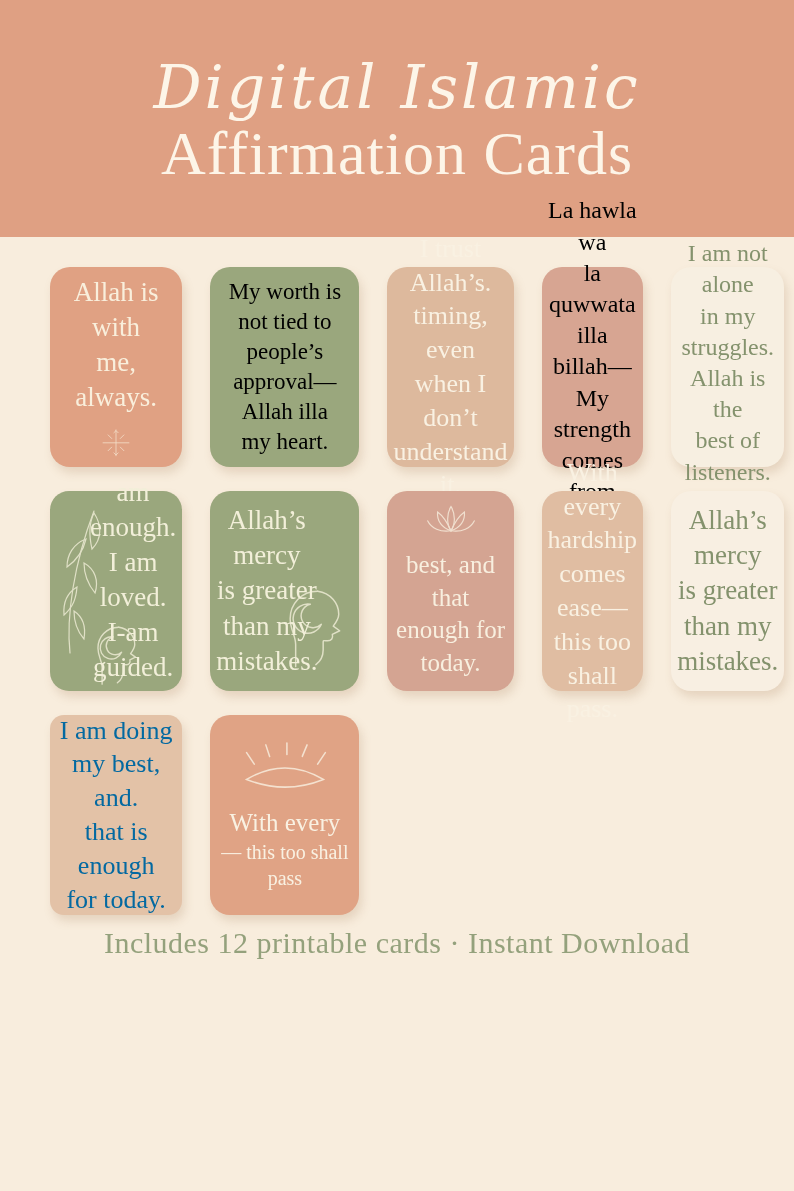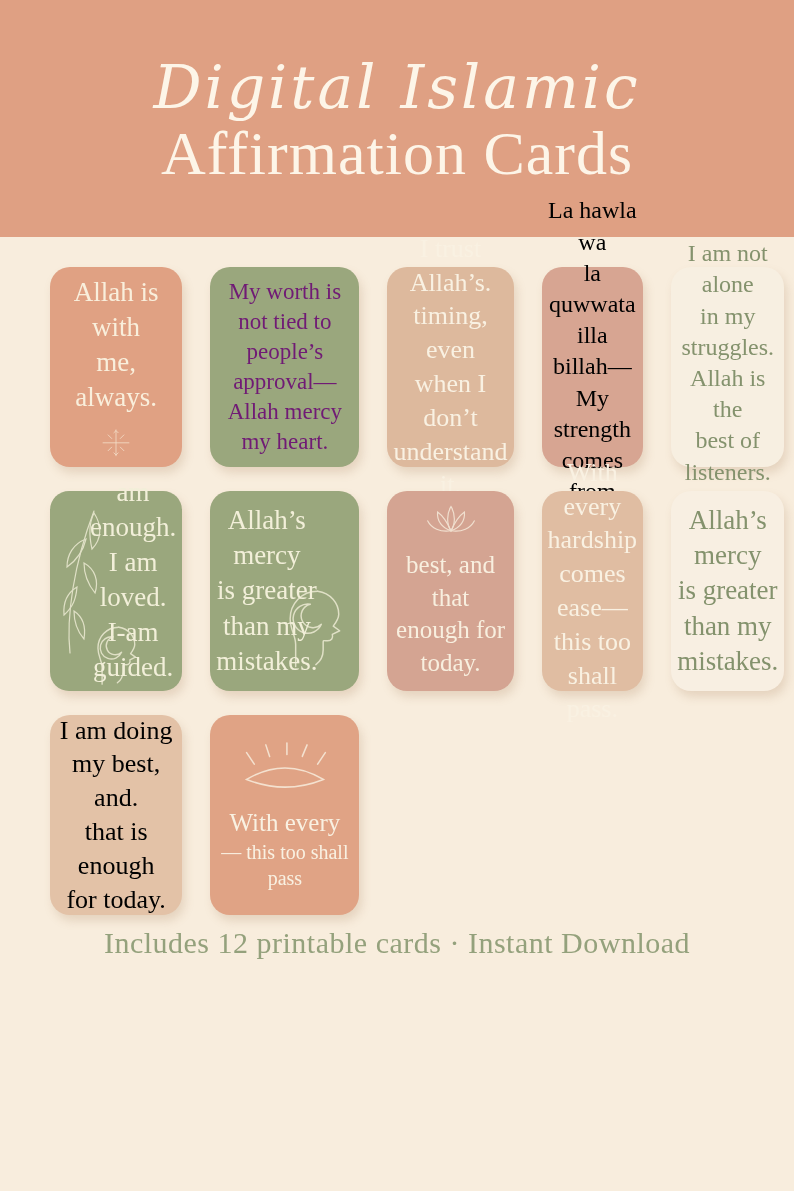--- a/index.html
+++ b/index.html
@@ -84,26 +84,26 @@
           <path d="M8 22 H44"></path>
         <path d="M15 11 L20 16"></path>
           <path d="M37 11 L32 16"></path>
         <path d="M15 33 L20 28"></path>
           <path d="M37 33 L32 28"></path>
         <path d="M23 8 L26 5 L29 8"></path>
           <path d="M23 36 L26 39 L29 36"></path>
       </svg>
     </div>
 
-    <div class="card c2" style="background: rgb(154, 167, 125); color: #701a75;">
+    <div class="card c2" style="background: rgb(154, 167, 125); color: #000000;">
       <div class="lines">
           <span class="ln">My worth is</span>
           <span class="ln">not tied to</span>
           <span class="ln">people’s approval—</span>
-          <span class="ln">Allah mercy</span>
+          <span class="ln">Allah illa</span>
           <span class="ln">my heart.</span>
         </div>
     </div>
 
     <div class="card c3" style="background: rgb(221, 185, 157); color: rgb(249, 241, 226);">
       <div class="lines">
           <span class="ln">I trust Allah’s.</span>
           <span class="ln">timing, even</span>
           <span class="ln">when I don’t</span>
           <span class="ln">understand it.</span>
@@ -197,21 +197,21 @@
 
     <div class="card c10" style="background: rgb(248, 239, 226); color: rgb(132, 146, 109);">
       <div class="lines">
           <span class="ln">Allah’s mercy</span>
           <span class="ln">is greater</span>
           <span class="ln">than my</span>
           <span class="ln">mistakes.</span>
         </div>
     </div>
 
-    <div class="card c11" style="background: rgb(227, 194, 167); color: #000000;">
+    <div class="card c11" style="background: rgb(227, 194, 167); color: #0369a1; border-radius: 14px;">
       <div class="lines">
           <span class="ln">I am doing</span>
           <span class="ln">my best, and.</span>
           <span class="ln">that is enough</span>
           <span class="ln">for today.</span>
         </div>
     </div>
 
     <div class="card c12" style="background: rgb(224, 163, 133); color: rgb(249, 241, 226);">
       <svg class="icon eye" width="96" height="54" viewBox="0 0 100 56" fill="none" stroke="currentColor" stroke-width="1.6" stroke-linecap="round">

